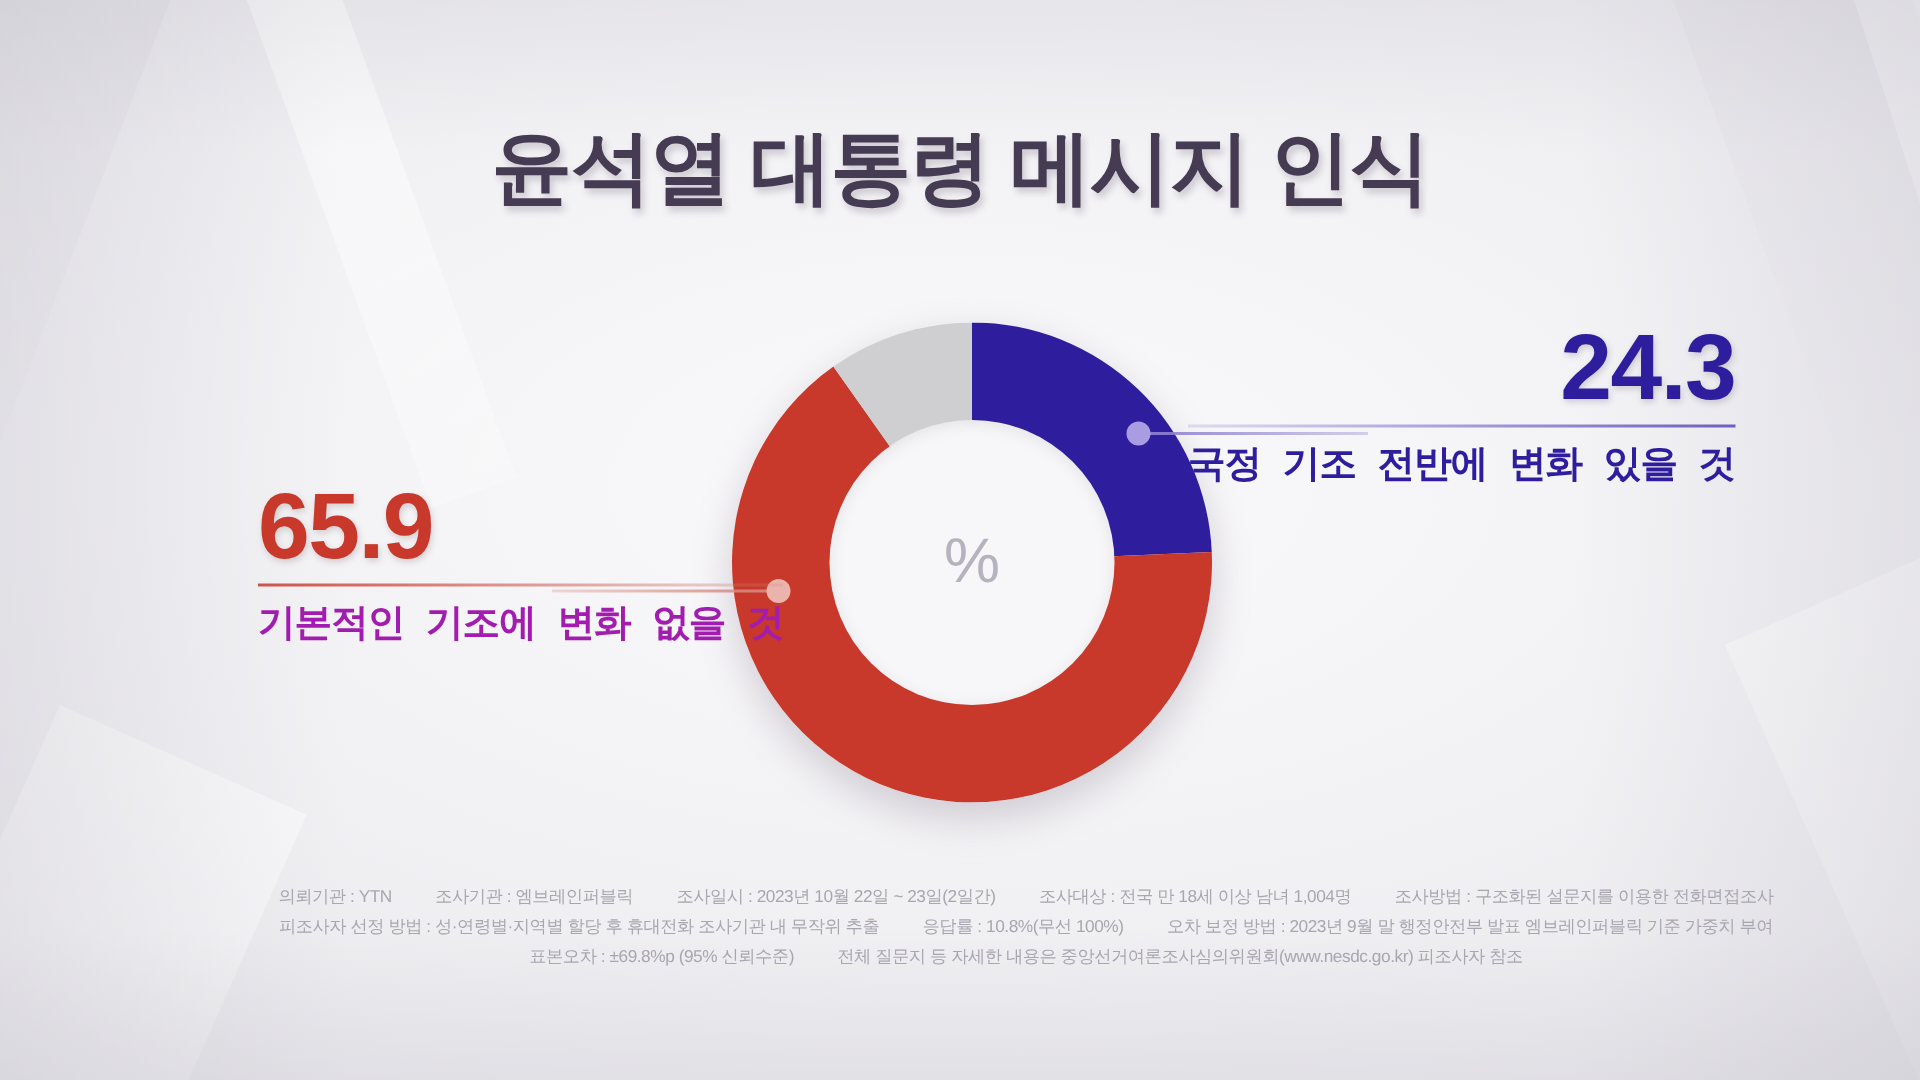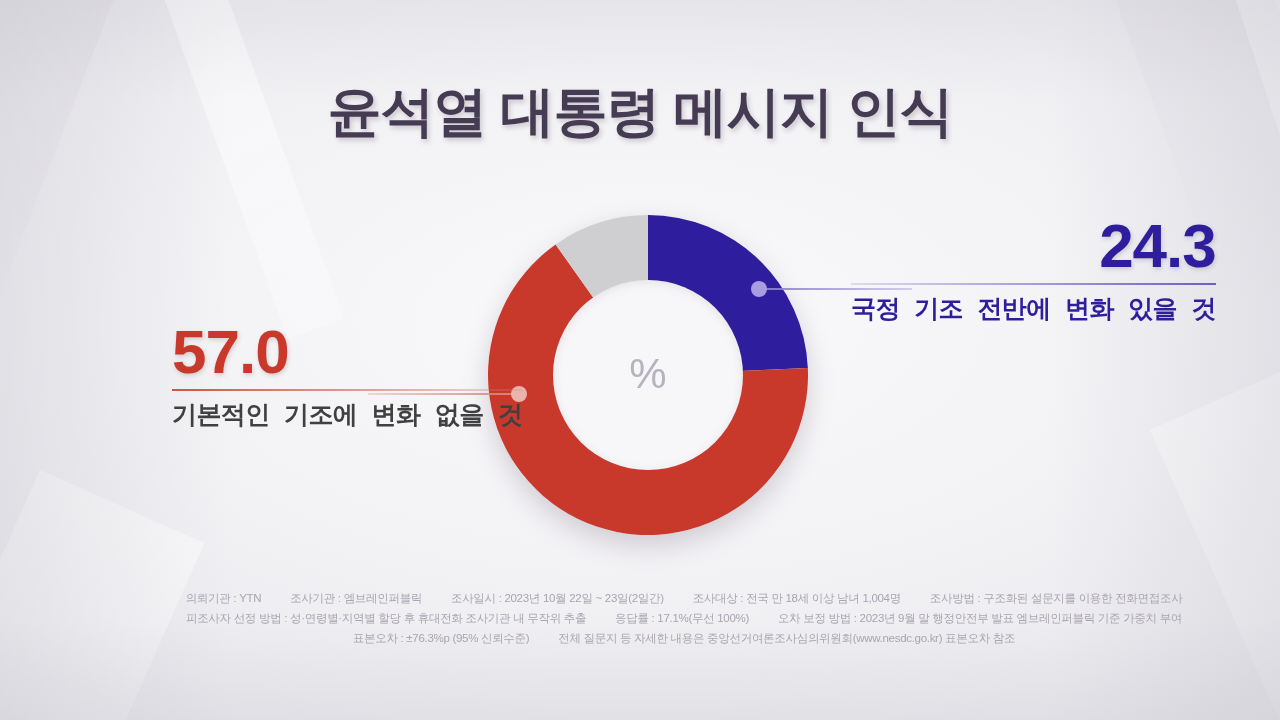--- a/index.html
+++ b/index.html
@@ -118,29 +118,29 @@
     margin: 6px 0 7px 0;
   }
   .callout .desc {
     font-size: 25px;
     font-weight: bold;
     white-space: nowrap;
     letter-spacing: -0.6px;
     font-family: Liberation Mono, monospace;
   }
 
-  .callout-right { left: 851px; top: 216px; text-align: right; }
+  .callout-right { left: 792px; top: 216px; text-align: right; }
   .callout-right .value { color: #2e1e9e; text-shadow: 1px 2px 4px rgba(110,105,130,0.28); }
   .callout-right .rule  { background: linear-gradient(90deg, rgba(150,140,210,0.25), rgba(86,72,185,0.85)); }
   .callout-right .desc  { color: #2e1e9e; }
 
   .callout-left { left: 172px; top: 322px; text-align: left; }
   .callout-left .value { color: #c8392c; text-shadow: 1px 2px 4px rgba(130,110,110,0.28); }
   .callout-left .rule  { background: linear-gradient(90deg, rgba(200,57,44,0.85), rgba(210,140,132,0.25)); }
-  .callout-left .desc  { color: #404040; }
+  .callout-left .desc  { color: #a21caf; }
 
   
   .footnotes {
     position: absolute;
     left: 0;
     top: 588px;
     width: 100%;
     text-align: center;
     color: #a9a5b1;
     font-size: 11.5px;
@@ -190,37 +190,37 @@
   <div class="leader-line" style="left:368px; top:393px; width:152px; background:linear-gradient(90deg, rgba(226,176,170,0.45), rgba(214,134,126,0.95));"></div>
   <div class="leader-dot" style="left:511px; top:386px; background:#eab4ad;"></div>
 
   <div class="callout callout-right">
     <div class="value">24.3</div>
     <div class="rule"></div>
     <div class="desc">국정 기조 전반에 변화 있을 것</div>
   </div>
 
   <div class="callout callout-left">
-    <div class="value">57.0</div>
+    <div class="value">65.9</div>
     <div class="rule"></div>
     <div class="desc">기본적인 기조에 변화 없을 것</div>
   </div>
 
   <div class="footnotes">
     <div class="fline">
       <span class="seg">의뢰기관 : YTN</span><span class="gap"></span>
       <span class="seg">조사기관 : 엠브레인퍼블릭</span><span class="gap"></span>
       <span class="seg">조사일시 : 2023년 10월 22일 ~ 23일(2일간)</span><span class="gap"></span>
       <span class="seg">조사대상 : 전국 만 18세 이상 남녀 1,004명</span><span class="gap"></span>
       <span class="seg">조사방법 : 구조화된 설문지를 이용한 전화면접조사</span>
     </div>
     <div class="fline">
       <span class="seg">피조사자 선정 방법 : 성·연령별·지역별 할당 후 휴대전화 조사기관 내 무작위 추출</span><span class="gap"></span>
-      <span class="seg">응답률 : 17.1%(무선 100%)</span><span class="gap"></span>
+      <span class="seg">응답률 : 10.8%(무선 100%)</span><span class="gap"></span>
       <span class="seg">오차 보정 방법 : 2023년 9월 말 행정안전부 발표 엠브레인퍼블릭 기준 가중치 부여</span>
     </div>
     <div class="fline">
-      <span class="seg">표본오차 : ±76.3%p (95% 신뢰수준)</span><span class="gap"></span>
-      <span class="seg">전체 질문지 등 자세한 내용은 중앙선거여론조사심의위원회(www.nesdc.go.kr) 표본오차 참조</span>
+      <span class="seg">표본오차 : ±69.8%p (95% 신뢰수준)</span><span class="gap"></span>
+      <span class="seg">전체 질문지 등 자세한 내용은 중앙선거여론조사심의위원회(www.nesdc.go.kr) 피조사자 참조</span>
     </div>
   </div>
 
 </div>
 
 </body></html>

